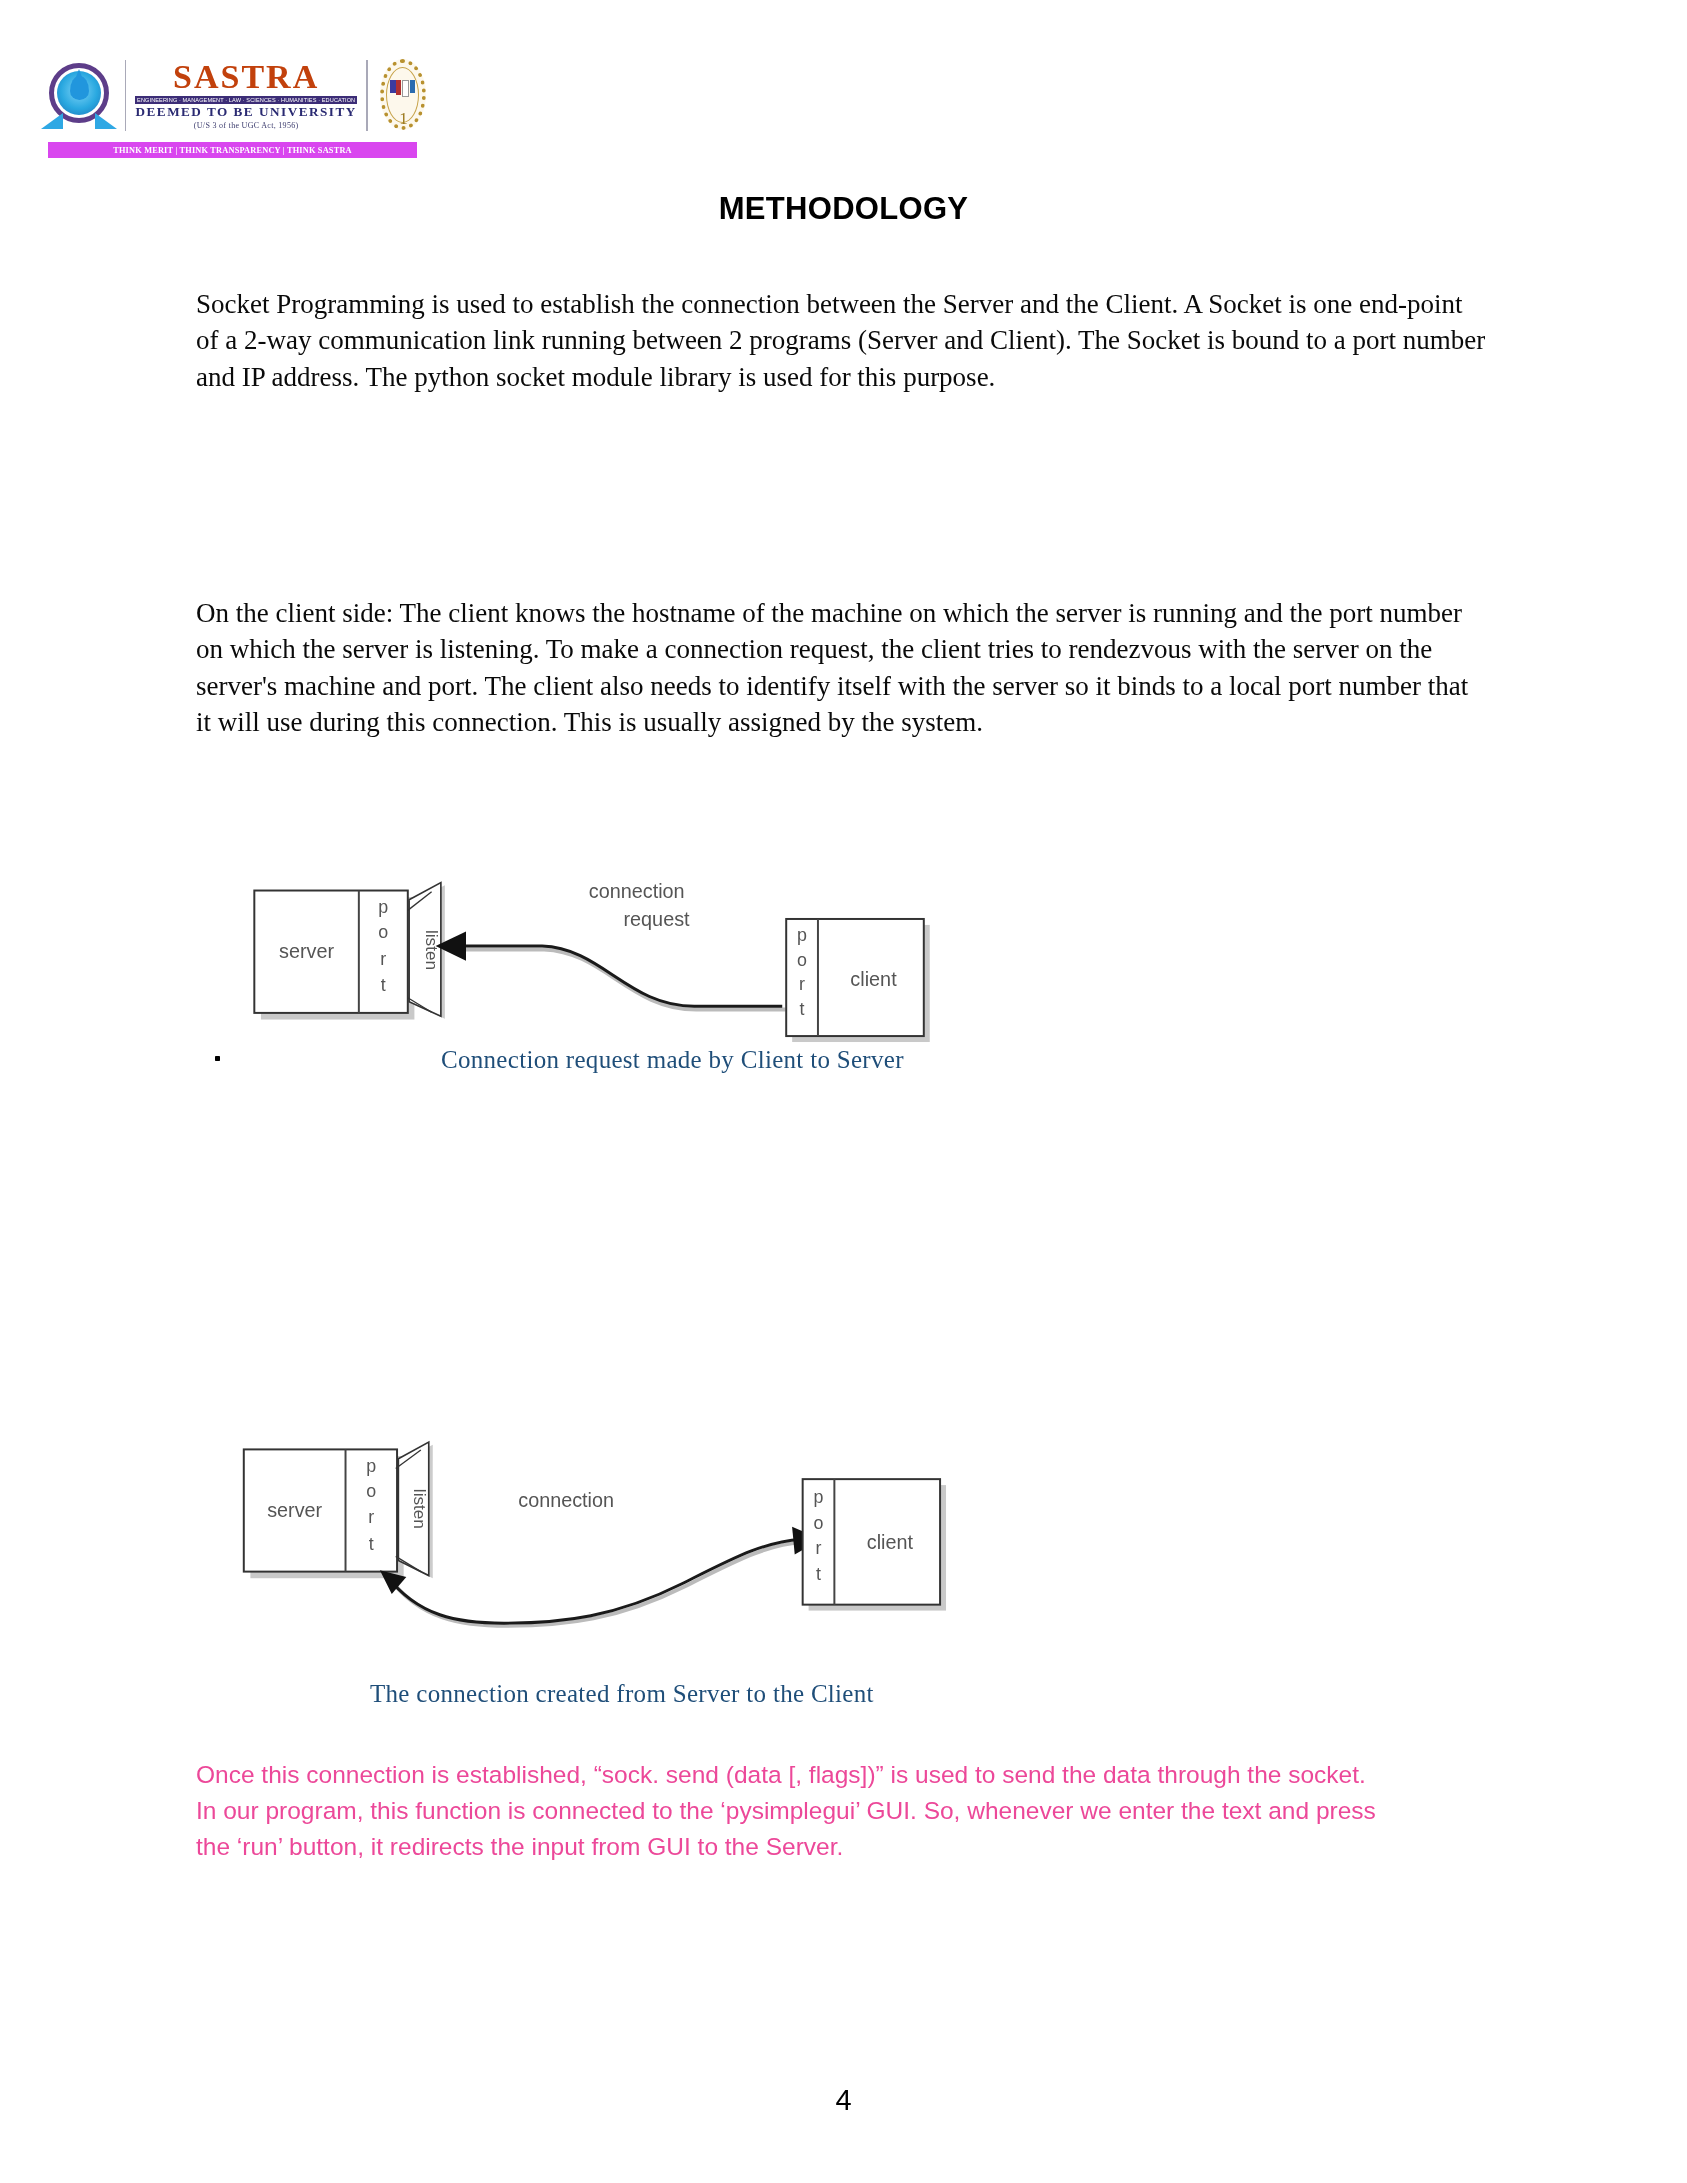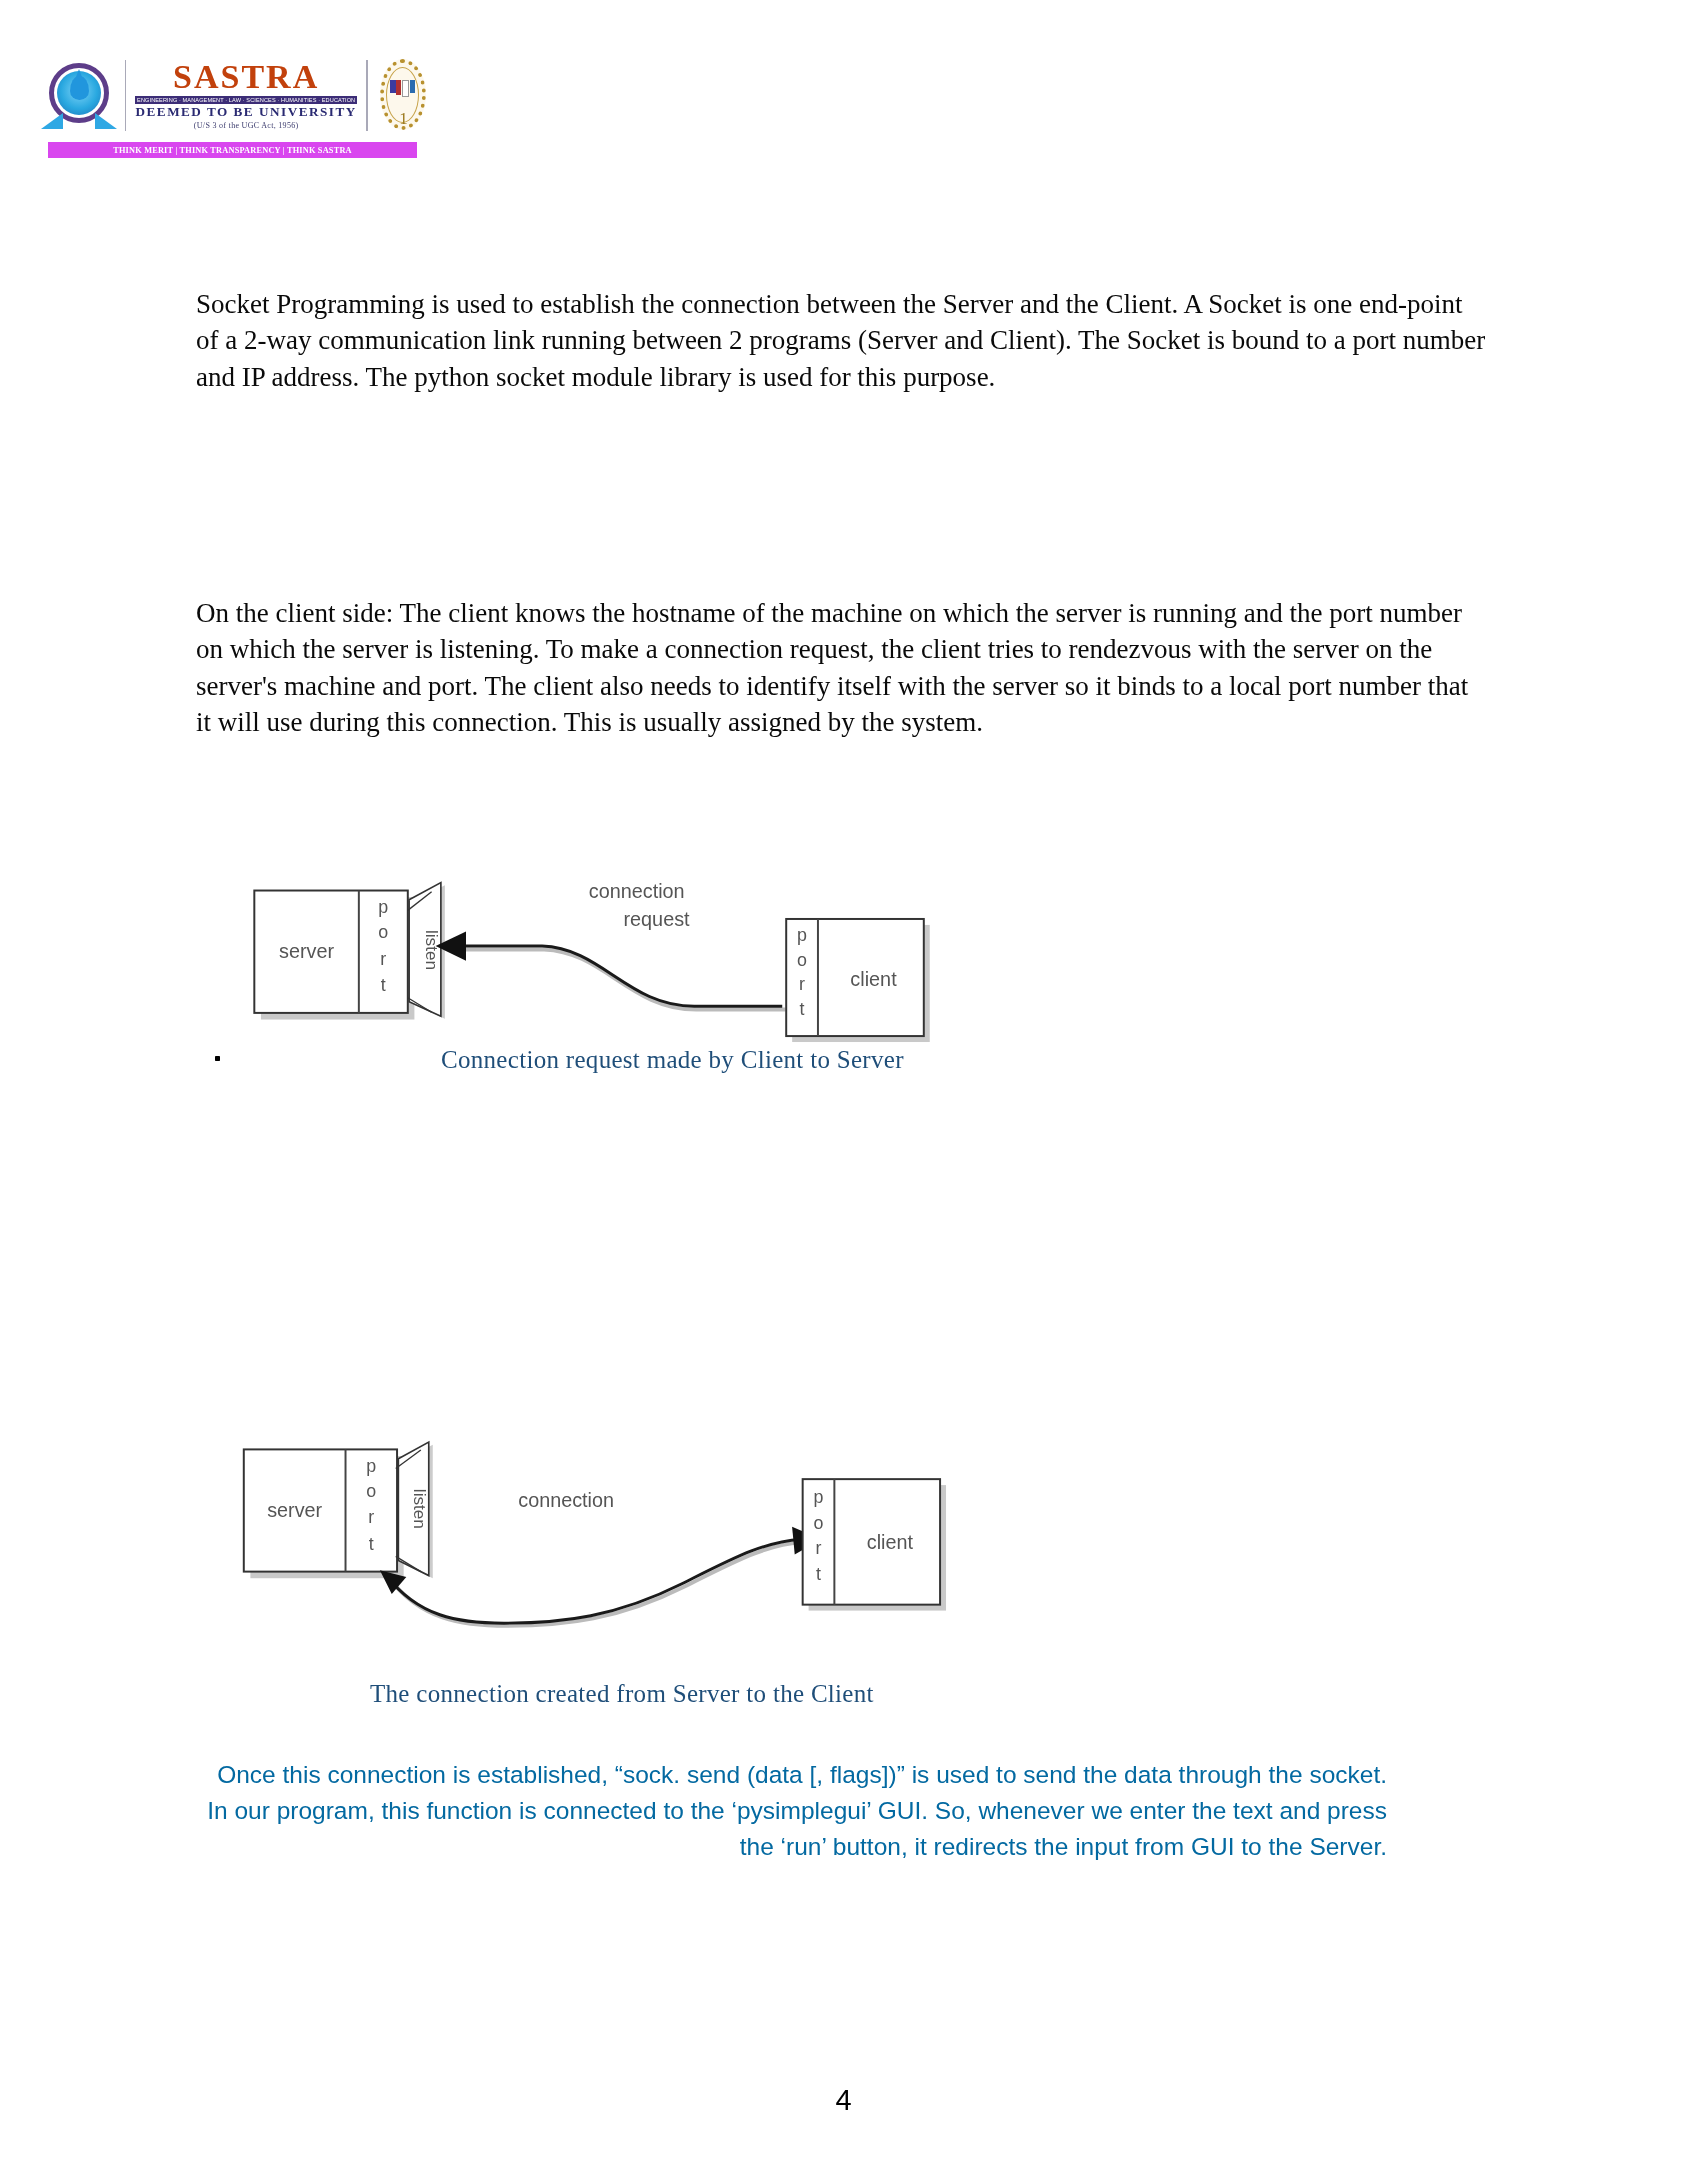--- a/index.html
+++ b/index.html
@@ -224,22 +224,22 @@
     line-height: 1.345;
     margin: 0;
     color: #0a0a0a;
     text-align: left;
   }
   p.sans {
     font-family: "Liberation Sans", sans-serif;
     font-size: 24.5px;
     line-height: 1.47;
     margin: 0;
-    color: #0369a1;
-    text-align: right;
+    color: #ec4899;
+    text-align: left;
   }
   .para1 { position: absolute; left: 196px; top: 286px; width: 1290px; }
   .para2 { position: absolute; left: 196px; top: 484px; width: 1290px; }
   .para3 { position: absolute; left: 196px; top: 595px; width: 1290px; }
   .para4 { position: absolute; left: 196px; top: 1256px; width: 1290px; }
   .para5 { position: absolute; left: 196px; top: 1757px; width: 1191px; }
 
   .stray-dot {
     position: absolute;
     left: 215px;
@@ -318,20 +318,21 @@
             <i></i>
             <i></i>
           </div>
         <div class="rank">1</div>
       </div>
     </div>
 
     <div class="think-bar">THINK MERIT  |  THINK TRANSPARENCY  |  THINK SASTRA</div>
   </div>
 
+  <div class="doc-title">METHODOLOGY</div>
 
   <p class="serif para1">Socket Programming is used to establish the connection between the Server and the Client. A Socket is one end-point of a 2-way communication link running between 2 programs (Server and Client). The Socket is bound to a port number and IP address. The python socket module library is used for this purpose.</p>
 
 
   <p class="serif para3">On the client side: The client knows the hostname of the machine on which the server is running and the port number on which the server is listening. To make a connection request, the client tries to rendezvous with the server on the server's machine and port. The client also needs to identify itself with the server so it binds to a local port number that it will use during this connection. This is usually assigned by the system.</p>
 
 
   <p class="sans para5">Once this connection is established, “sock. send (data [, flags])” is used to send the data through the socket. In our program, this function is connected to the ‘pysimplegui’ GUI. So, whenever we enter the text and press the ‘run’ button, it redirects the input from GUI to the Server.</p>
 
   <div class="stray-dot"></div>

